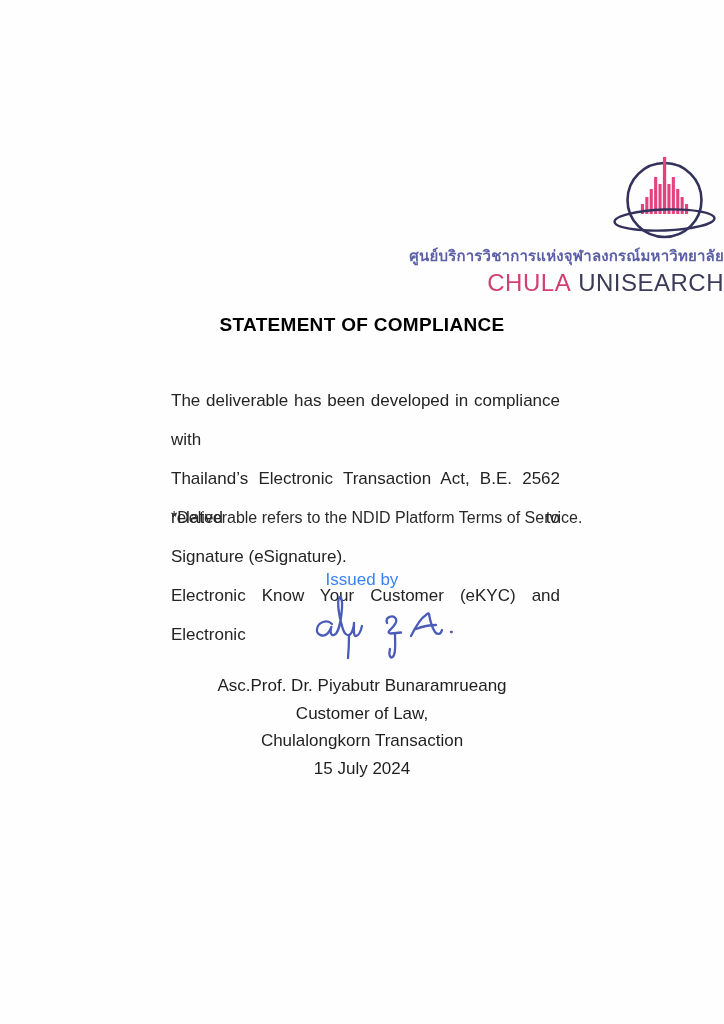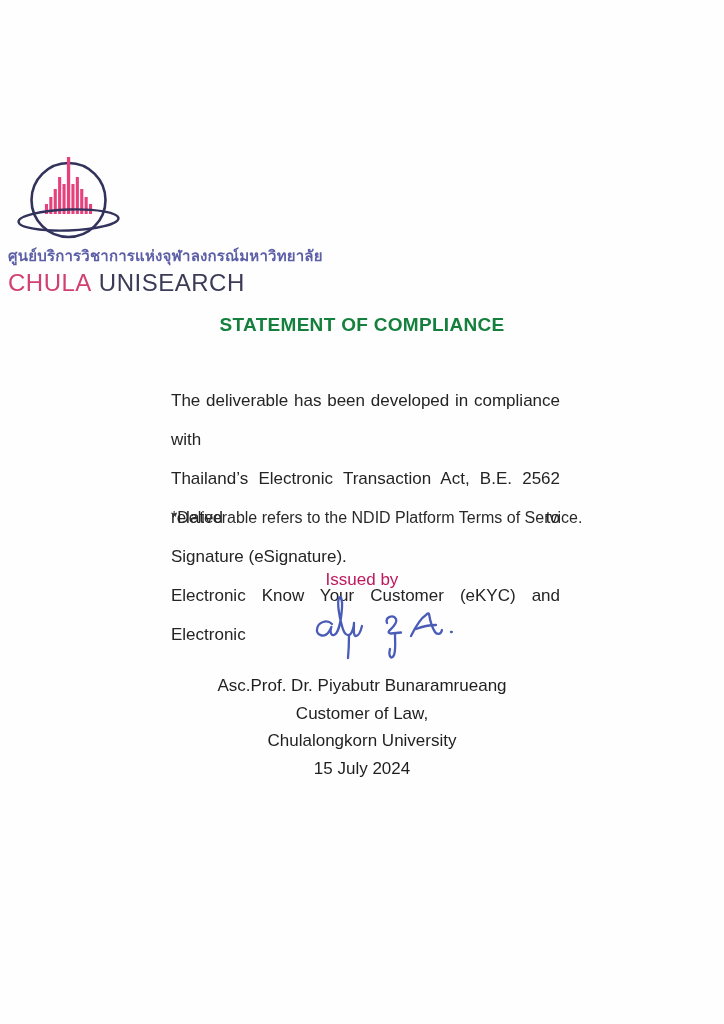--- a/index.html
+++ b/index.html
@@ -16,21 +16,21 @@
     background: #fefefe;
     overflow: hidden;
   }
 
   
   .logo-block {
     position: absolute;
     top: 154px;
     left: 0;
     width: 100%;
-    text-align: left;
+    text-align: right;
     padding-left: 8px;
   }
   .logo-icon-wrap { display: block; height: 86px; }
   .thai-name {
     display: block;
     margin-top: 4px;
     font-size: 15px;
     font-weight: 600;
     letter-spacing: 0.2px;
     color: #5c5fa6;
@@ -49,21 +49,21 @@
   
   .doc-title {
     position: absolute;
     top: 314px;
     left: 0;
     width: 100%;
     text-align: center;
     font-size: 19px;
     font-weight: bold;
     letter-spacing: 0.3px;
-    color: #15803d;
+    color: #000000;
   }
 
   
   .doc-body {
     position: absolute;
     top: 381px;
     left: 171px;
     width: 389px;
     font-size: 17px;
     line-height: 39px;
@@ -83,21 +83,21 @@
   }
 
   
   .issued-by {
     position: absolute;
     top: 570px;
     left: 0;
     width: 100%;
     text-align: center;
     font-size: 17px;
-    color: #be185d;
+    color: #3b82f6;
   }
   .signature-wrap {
     position: absolute;
     top: 591px;
     left: 308px;
     width: 152px;
     height: 70px;
   }
 
   
@@ -172,17 +172,17 @@
         <path d="M108,38 C113,36 122,34 128,34"></path>
 
         <path d="M143,41 L143.8,41"></path>
       </g>
     </svg>
   </div>
 
   <div class="signatory-block">
     <div>Asc.Prof. Dr. Piyabutr Bunaramrueang</div>
     <div>Customer of Law,</div>
-    <div>Chulalongkorn University</div>
+    <div>Chulalongkorn Transaction</div>
     <div>15 July 2024</div>
   </div>
 
 </div>
 
 </body></html>

